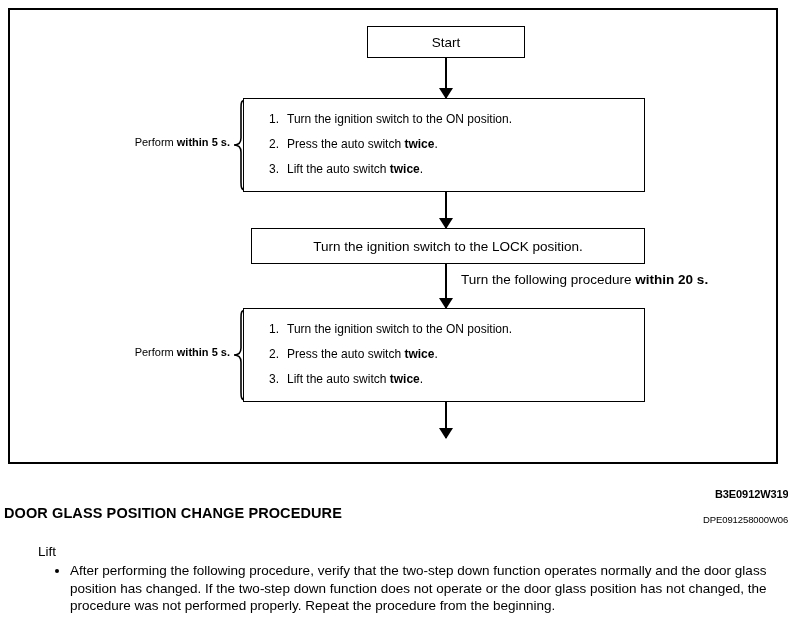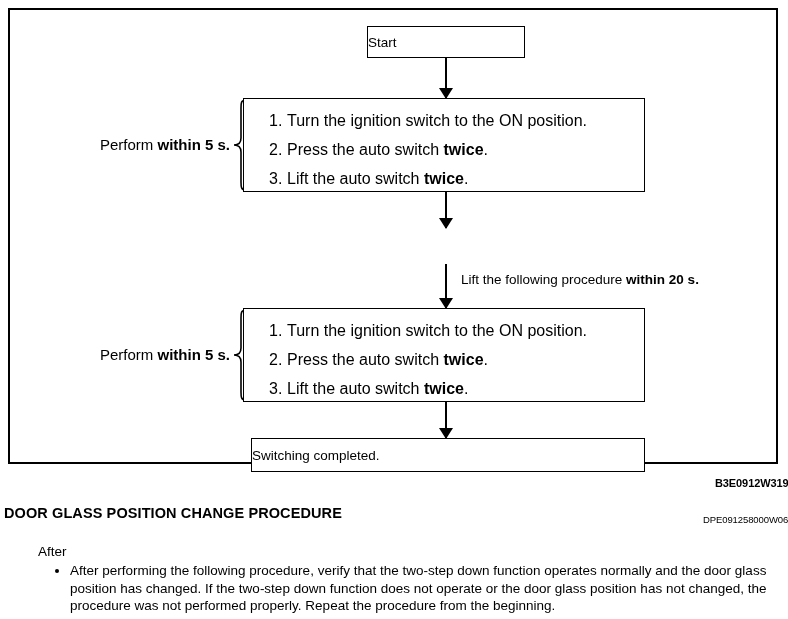--- a/index.html
+++ b/index.html
@@ -30,20 +30,21 @@
   
   .flow-box {
     position: absolute;
     border: 1.5px solid #000000;
     box-sizing: border-box;
     background: #ffffff;
   }
   .box-centered {
     display: flex;
     align-items: center;
+    justify-content: center;
     font-size: 13.5px;
   }
 
   #box-start {
     left: 357px;
     top: 16px;
     width: 158px;
     height: 32px;
   }
   #box-lock {
@@ -70,21 +71,21 @@
     top: 298px;
     width: 402px;
     height: 94px;
   }
 
   
   .step-list {
     list-style: none;
     margin: 0;
     padding: 13px 0 0 25px;
-    font-size: 16px;
+    font-size: 12px;
   }
   .step-list li {
     margin-bottom: 11px;
     white-space: nowrap;
   }
   .step-num {
     display: inline-block;
     width: 18px;
   }
   b { font-weight: bold; }
@@ -106,21 +107,21 @@
     border-top: 11px solid #000000;
   }
   #arrow-start-steps1 { left: 435px; top: 48px;  height: 40px; }
   #arrow-steps1-lock  { left: 435px; top: 182px; height: 36px; }
   #arrow-lock-steps2  { left: 435px; top: 254px; height: 44px; }
   #arrow-steps2-done  { left: 435px; top: 392px; height: 36px; }
 
   
   .perform-label {
     position: absolute;
-    font-size: 15px;
+    font-size: 11px;
     white-space: nowrap;
     text-align: right;
   }
   #perform-label-1 { left: 88px; top: 126px; width: 132px; }
   #perform-label-2 { left: 88px; top: 336px; width: 132px; }
 
   .brace {
     position: absolute;
     width: 16px;
     height: 94px;
@@ -135,21 +136,21 @@
     left: 451px;
     top: 262px;
     font-size: 13.5px;
     white-space: nowrap;
   }
 
   
   #figure-ref {
     position: absolute;
     left: 705px;
-    top: 477px;
+    top: 488px;
     font-size: 11px;
     font-weight: bold;
     letter-spacing: -0.1px;
     white-space: nowrap;
     padding-left: 10px;
   }
 
   
   #section-heading {
     position: absolute;
@@ -213,50 +214,50 @@
   <div class="flow-box" id="box-steps-1">
     <ol class="step-list">
       <li><span class="step-num">1.</span><span>Turn the ignition switch to the ON position.</span></li>
       <li><span class="step-num">2.</span><span>Press the auto switch </span><b>twice</b><span>.</span></li>
       <li><span class="step-num">3.</span><span>Lift the auto switch </span><b>twice</b><span>.</span></li>
     </ol>
   </div>
 
   <div class="arrow" id="arrow-steps1-lock"></div>
 
+  <div class="flow-box box-centered" id="box-lock">
+    <span>Turn the ignition switch to the LOCK position.</span>
+  </div>
 
   <div class="arrow" id="arrow-lock-steps2"></div>
 
-  <div id="annotation-40s"><span>Lift the following procedure </span><b>within 20 s.</b></div>
+  <div id="annotation-40s"><span>Turn the following procedure </span><b>within 20 s.</b></div>
 
   <div class="perform-label" id="perform-label-2"><span>Perform </span><b>within 5 s.</b></div>
 
   <div class="brace" id="brace-2">
     <svg width="16" height="94" viewBox="0 0 16 94">
       <path d="M14 2 C9 2 9 5 9 10 L9 40 C9 45 6 47 2 47 C6 47 9 49 9 54 L9 84 C9 89 9 92 14 92" fill="none" stroke="#000000" stroke-width="1.6"></path>
     </svg>
   </div>
 
   <div class="flow-box" id="box-steps-2">
     <ol class="step-list">
       <li><span class="step-num">1.</span><span>Turn the ignition switch to the ON position.</span></li>
       <li><span class="step-num">2.</span><span>Press the auto switch </span><b>twice</b><span>.</span></li>
       <li><span class="step-num">3.</span><span>Lift the auto switch </span><b>twice</b><span>.</span></li>
     </ol>
   </div>
 
   <div class="arrow" id="arrow-steps2-done"></div>
 
-  <div class="flow-box box-centered" id="box-complete">
-    <span>Switching completed.</span>
-  </div>
 
 </div>
 
 <div id="figure-ref">B3E0912W319</div>
 
 <div id="section-heading">DOOR GLASS POSITION CHANGE PROCEDURE</div>
 <div id="doc-ref">DPE091258000W06</div>
 
-<div id="note-title">After</div>
+<div id="note-title">Lift</div>
 <ul id="note-list">
   <li>After performing the following procedure, verify that the two-step down function operates normally and the door glass position has changed. If the two-step down function does not operate or the door glass position has not changed, the procedure was not performed properly. Repeat the procedure from the beginning.</li>
 </ul>
 
 </body></html>

